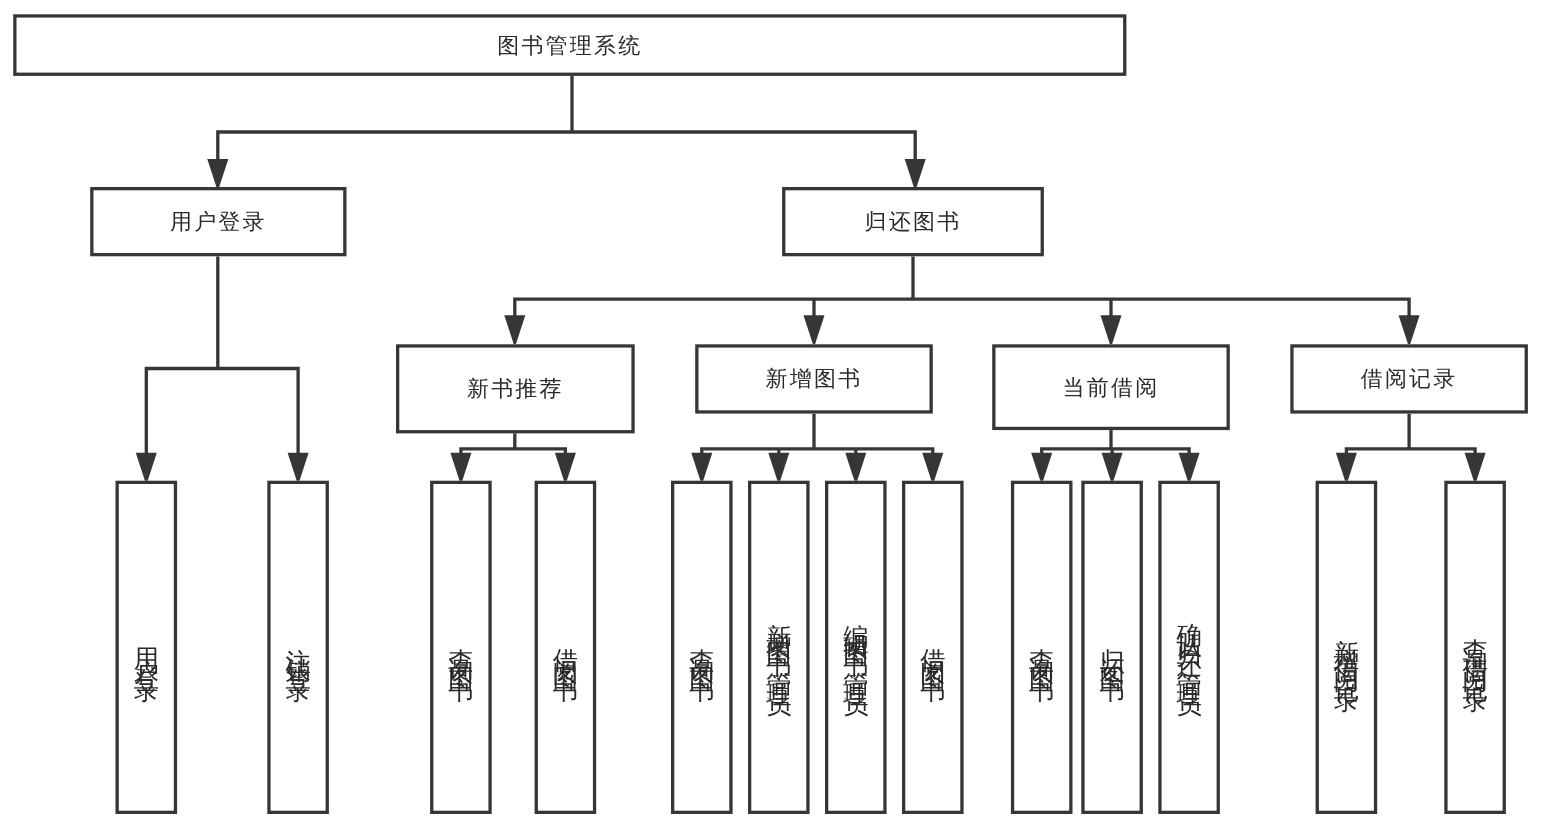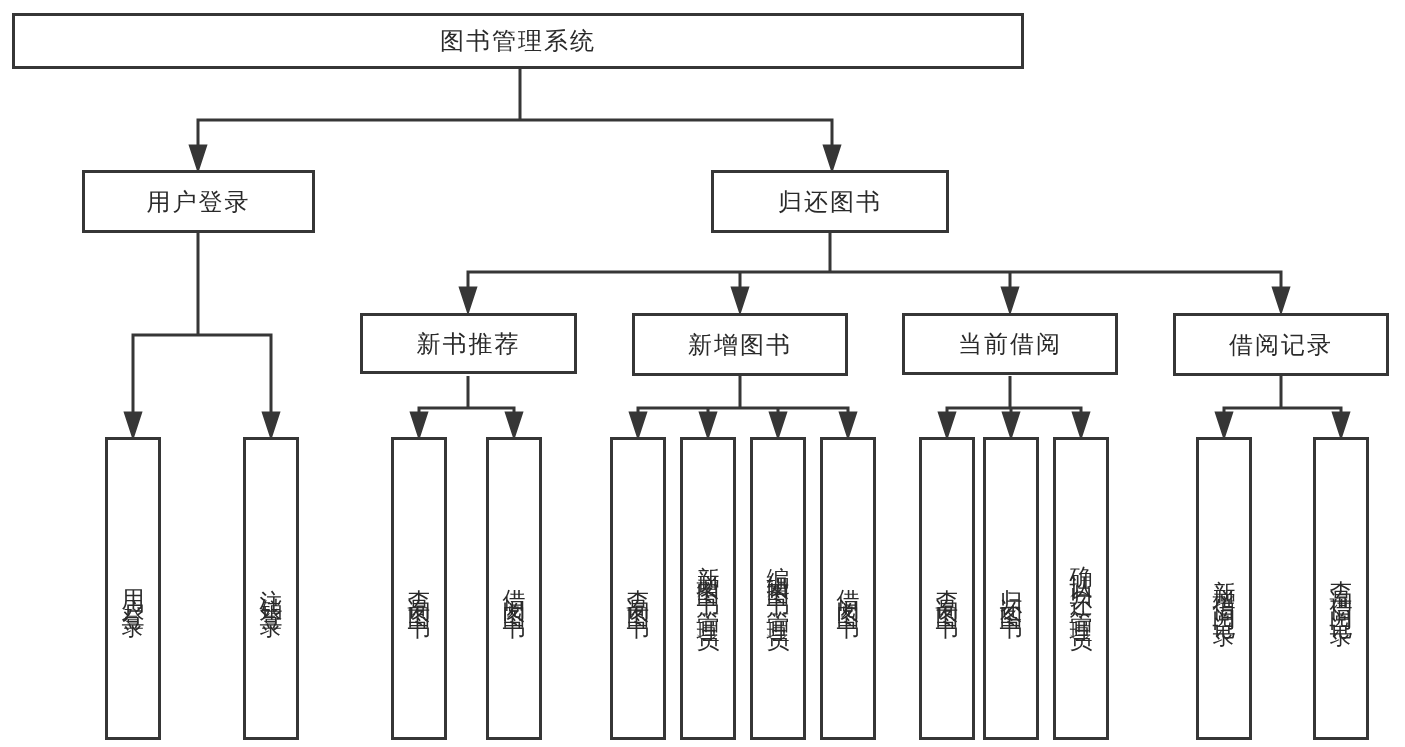--- a/index.html
+++ b/index.html
@@ -18,21 +18,21 @@
   }
   .hbox {
     position: absolute;
     box-sizing: border-box;
     background: #ffffff;
     border: 3px solid #363636;
     display: flex;
     align-items: center;
     justify-content: center;
     color: #2a2a2a;
-    font-size: 24px;
+    font-size: 20px;
     letter-spacing: 2px;
     white-space: nowrap;
   }
   .vbox {
     position: absolute;
     box-sizing: border-box;
     top: 437px;
     width: 56px;
     height: 303px;
     background: #ffffff;
@@ -121,27 +121,27 @@
     <span>图书管理系统</span>
   </div>
 
   <div class="hbox" style="left:82px; top:170px; width:233px; height:63px;">
     <span>用户登录</span>
   </div>
   <div class="hbox" style="left:711px; top:170px; width:238px; height:63px;">
     <span>归还图书</span>
   </div>
 
-  <div class="hbox" style="left:360px; top:313px; width:217px; height:61px;">
+  <div class="hbox" style="left:360px; top:313px; width:217px; height:81px;">
     <span>新书推荐</span>
   </div>
   <div class="hbox" style="left:632px; top:313px; width:216px; height:63px;">
     <span>新增图书</span>
   </div>
-  <div class="hbox" style="left:902px; top:313px; width:216px; height:62px;">
+  <div class="hbox" style="left:902px; top:313px; width:216px; height:78px;">
     <span>当前借阅</span>
   </div>
   <div class="hbox" style="left:1173px; top:313px; width:216px; height:63px;">
     <span>借阅记录</span>
   </div>
 
   <div class="vbox" style="left:105px;">
     <span>用户登录</span>
   </div>
   <div class="vbox" style="left:243px;">

